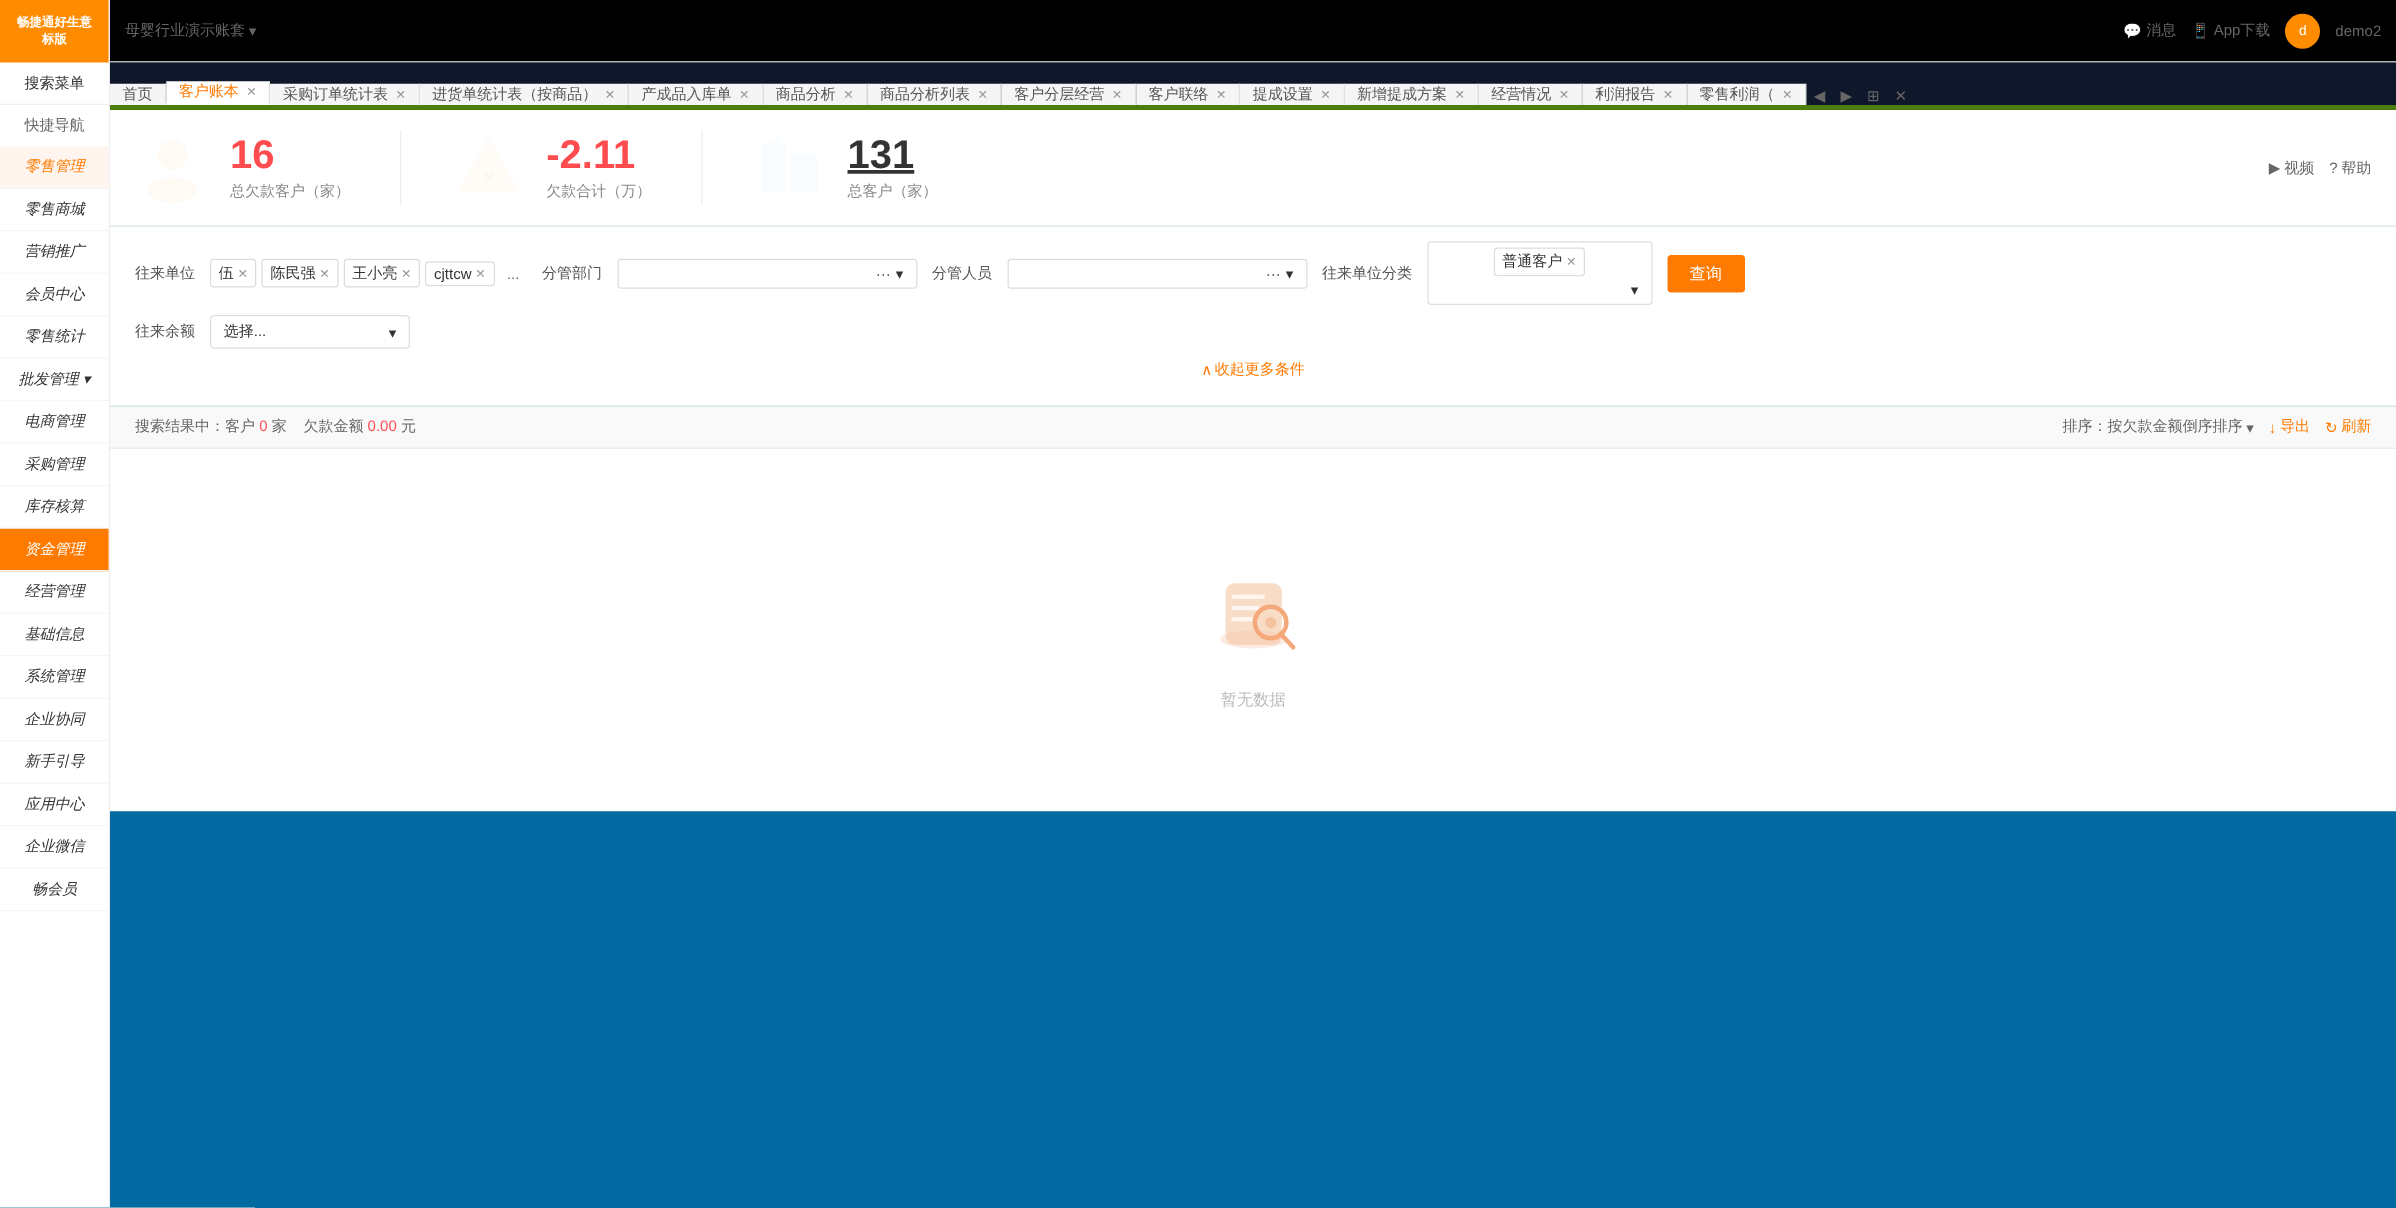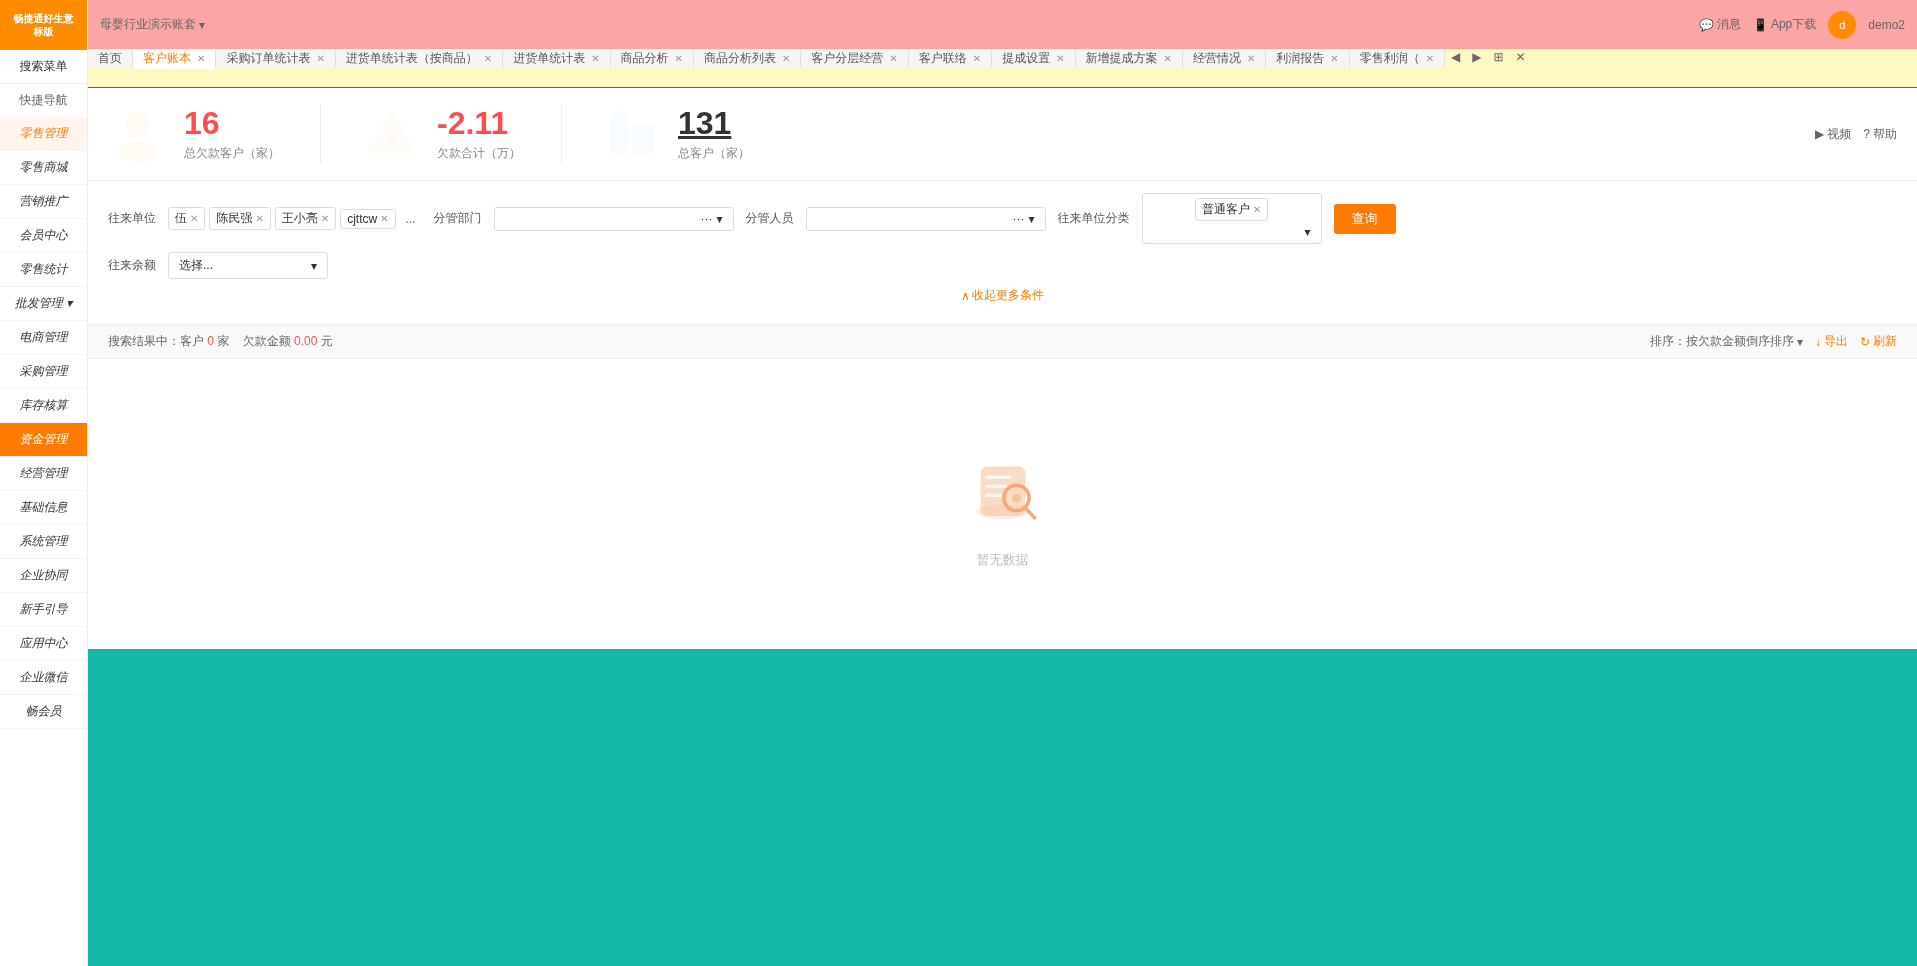--- a/index.html
+++ b/index.html
@@ -59,21 +59,21 @@
     .main-wrapper {
       flex: 1;
       display: flex;
       flex-direction: column;
       overflow: hidden;
     }
 
     
     .topbar {
       height: 50px;
-      background: #fca5a5;
+      background: #000000;
       display: flex;
       align-items: center;
       justify-content: space-between;
       padding: 0 12px;
       border-bottom: 1px solid #eee;
       flex-shrink: 0;
     }
     .topbar-left {
       display: flex;
       align-items: center;
@@ -98,24 +98,24 @@
     .topbar-right .app { display: flex; align-items: center; gap: 3px; cursor: pointer; }
     .avatar {
       width: 28px; height: 28px; border-radius: 50%; background: #ff8c00;
       display: flex; align-items: center; justify-content: center;
       color: #fff; font-size: 11px;
     }
 
     
     .tabbar {
       height: 38px;
-      background: #fef9c3;
-      display: flex;
-      align-items: flex-start;
-      border-bottom: 1px solid #4d7c0f;
+      background: #0f172a;
+      display: flex;
+      align-items: flex-end;
+      border-bottom: 4px solid #4d7c0f;
       flex-shrink: 0;
       overflow: hidden;
     }
     .tab-item {
       display: flex;
       align-items: center;
       padding: 0 10px;
       font-size: 12px;
       color: #555;
       cursor: pointer;
@@ -127,21 +127,21 @@
     .tab-item.active { background: #fff; color: #ff7a00; border-bottom: 2px solid #fff; }
     .tab-item .close-x { font-size: 10px; color: #999; cursor: pointer; margin-left: 2px; }
     .tab-nav-btn {
       display: flex; align-items: center; padding: 0 6px; cursor: pointer; font-size: 12px; color: #666;
     }
 
     
     .page-content {
       flex: 1;
       overflow: auto;
-      background: #14b8a6;
+      background: #0369a1;
       padding: 0;
     }
 
     
     .stats-area {
       background: #fff;
       display: flex;
       align-items: center;
       padding: 16px 20px;
       border-bottom: 1px solid #f0f0f0;
@@ -367,21 +367,21 @@
     </div>
     <div class="tab-item">
       <span>采购订单统计表</span>
       <span class="close-x">✕</span>
     </div>
     <div class="tab-item">
       <span>进货单统计表（按商品）</span>
       <span class="close-x">✕</span>
     </div>
     <div class="tab-item">
-      <span>进货单统计表</span>
+      <span>产成品入库单</span>
       <span class="close-x">✕</span>
     </div>
     <div class="tab-item">
       <span>商品分析</span>
       <span class="close-x">✕</span>
     </div>
     <div class="tab-item">
       <span>商品分析列表</span>
       <span class="close-x">✕</span>
     </div>

